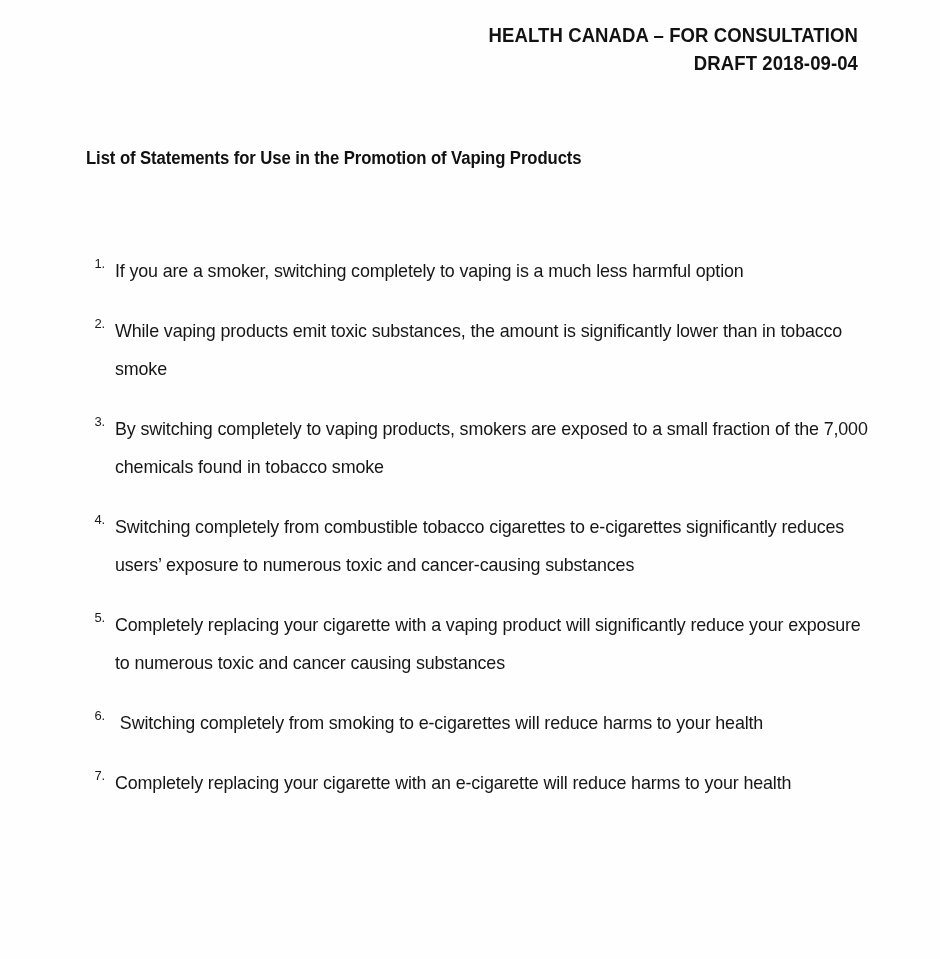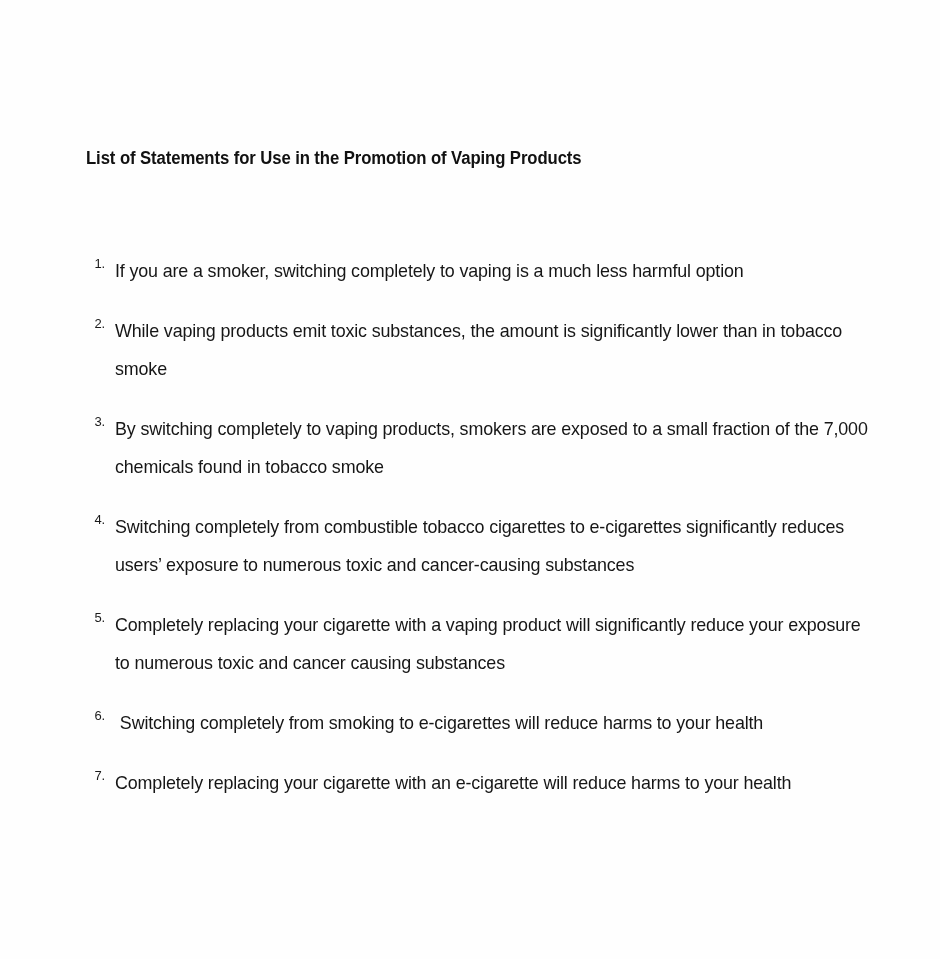--- a/index.html
+++ b/index.html
@@ -96,20 +96,24 @@
     transform-origin: left top;
     width: 103.9%;
     white-space: pre-wrap;
   }
 </style>
 </head>
 <body>
 
 <div class="page">
 
+  <div class="doc-header">
+    <div class="hline">HEALTH CANADA – FOR CONSULTATION</div>
+    <div class="hline">DRAFT 2018-09-04</div>
+  </div>
 
   <div class="doc-title">List of Statements for Use in the Promotion of Vaping Products</div>
 
   <ol class="statement-list">
     <li class="statement-item">
       <span class="item-number">1.</span>
       <span class="item-text">If you are a smoker, switching completely to vaping is a much less harmful option</span>
     </li>
     <li class="statement-item">
       <span class="item-number">2.</span>

